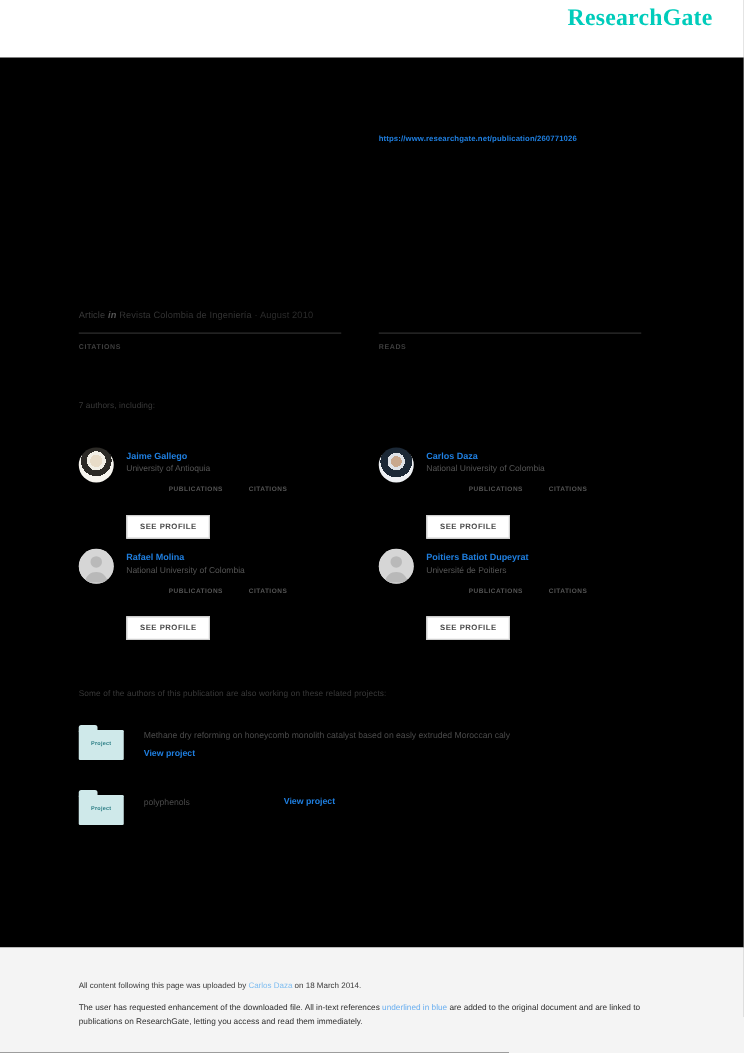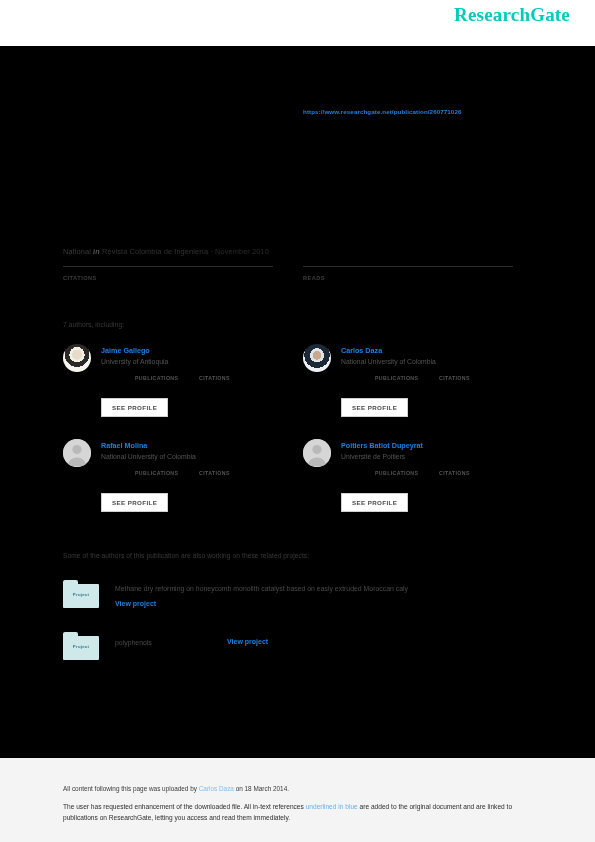--- a/index.html
+++ b/index.html
@@ -68,21 +68,21 @@
 
   
   .authors-head{
     position:absolute;left:63px;top:321px;
     font-size:6.6px;color:#3a3a3a;letter-spacing:.1px;
   }
   .authors-grid{position:absolute;left:63px;top:340px;width:450px;}
   .author{position:absolute;width:218px;height:95px;}
   .author.c0{left:0;}
   .author.c1{left:240px;}
-  .author.r0{top:0;}
+  .author.r0{top:14px;}
   .author.r1{top:95px;}
 
   .avatar{
     position:absolute;left:0;top:4px;width:28px;height:28px;border-radius:50%;
     overflow:hidden;background:#d9d9d9;
   }
   .avatar.photo-a{background:radial-gradient(circle at 50% 38%, #e8dcc8 0 22%, #f2efe6 22% 34%, #2c2a26 34% 55%, #f7f5ef 55% 100%);}
   .avatar.photo-b{background:radial-gradient(circle at 50% 40%, #c9a98e 0 20%, #dfe3e8 20% 32%, #1b2836 32% 58%, #eef1f4 58% 100%);}
   .avatar svg{display:block;}
 
@@ -170,25 +170,25 @@
   <div class="dark-body"></div>
 
   <div class="brand">ResearchGate</div>
 
   <a class="doc-url">https://www.researchgate.net/publication/260771026</a>
 
   <div class="hidden-title"></div>
   <div class="hidden-sub"></div>
 
   <div class="article-line">
-    <span class="w-article">National</span>
+    <span class="w-article">Article</span>
     <span class="w-in">in</span>
     <span class="w-journal">Revista Colombia de Ingeniería</span>
     <span>·</span>
-    <span>November 2010</span>
+    <span>August 2010</span>
   </div>
 
   <div class="metrics">
     <div class="metric left">
       <div class="rule"></div>
       <div class="mlabel">CITATIONS</div>
       <div class="mvalue">0</div>
     </div>
     <div class="metric right">
       <div class="rule"></div>

